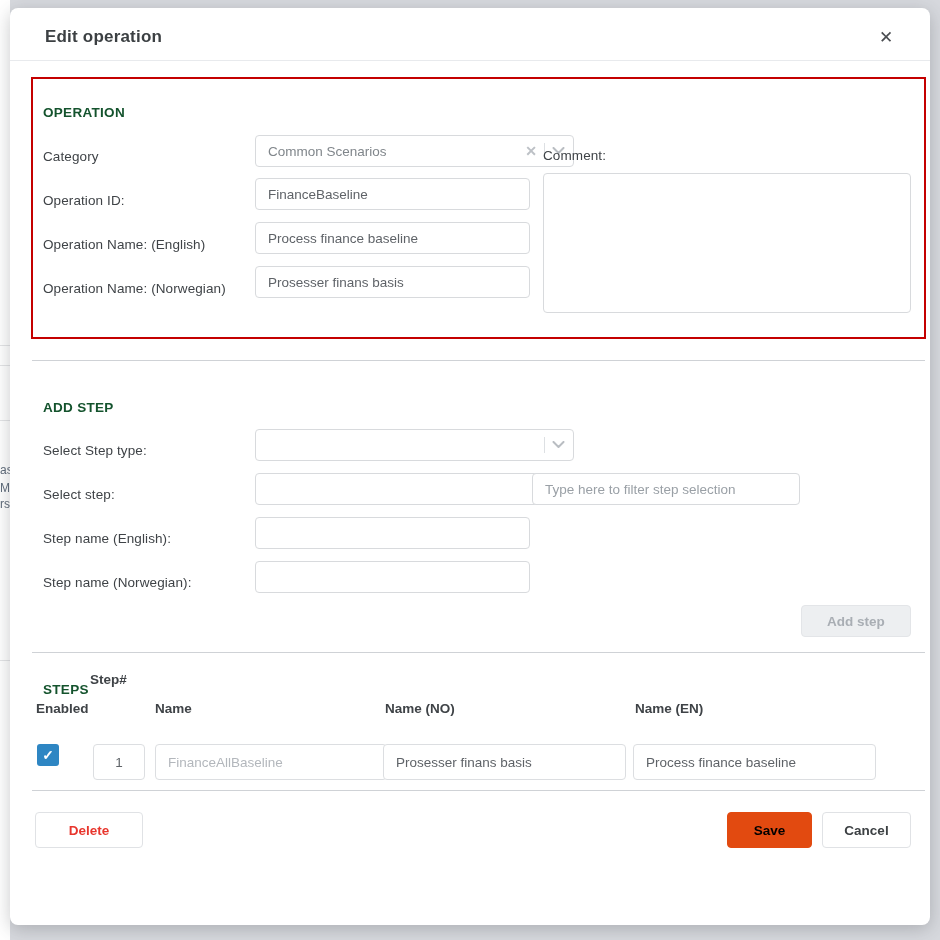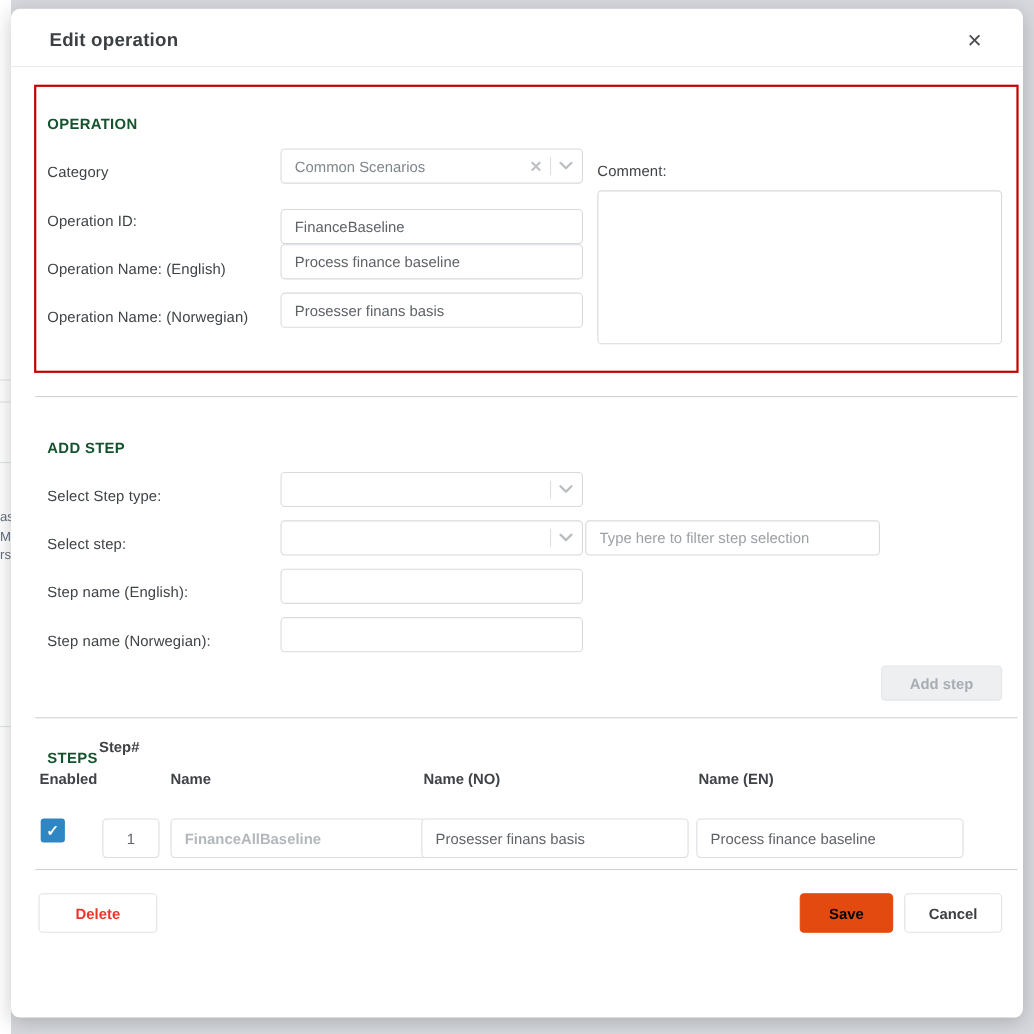--- a/index.html
+++ b/index.html
@@ -51,21 +51,21 @@
     padding:0 12px; background:#fff; outline:none;
   }
   .text-input::placeholder { color:#9aa0a6; }
   textarea.comment-area {
     position:absolute; left:533px; top:165px; width:368px; height:140px;
     border:1px solid #d8dadd; border-radius:4px; resize:none;
     font-family:"Liberation Sans", sans-serif; font-size:13.5px; color:#5f6368;
     padding:8px 12px; outline:none;
   }
   .select-box {
-    position:absolute; height:32px; width:275px; border:1px solid #d8dadd; border-radius:4px;
+    position:absolute; height:32px; width:319px; border:1px solid #d8dadd; border-radius:4px;
     background:#fff; display:flex; align-items:center; padding:0 8px 0 12px;
     cursor:pointer;
   }
   .select-value { flex:1; font-size:13.5px; color:#80868b; white-space:nowrap; overflow:hidden; }
   .select-icons { display:flex; align-items:center; gap:7px; }
   .clear-x { font-size:14px; font-weight:700; color:#bdc1c6; line-height:1; cursor:pointer; }
   .icon-sep { width:1px; height:16px; background:#dde0e3; }
   .chev { display:block; }
 
   .btn {
@@ -130,21 +130,21 @@
       <svg class="chev" width="13" height="8" viewBox="0 0 13 8">
           <polyline points="1.5,1 6.5,6 11.5,1" fill="none" stroke="#b9bdc2" stroke-width="2" stroke-linecap="round" stroke-linejoin="round"></polyline>
         </svg>
     </span>
   </div>
 
   <div class="field-label" style="left:533px; top:140px">Comment:</div>
   <textarea class="comment-area" style=""></textarea>
 
   <div class="field-label" style="left:33px; top:185px">Operation ID:</div>
-  <input class="text-input" style="left: 245px; top: 170px; width: 275px; margin-top: 12px;" value="FinanceBaseline">
+  <input class="text-input" style="left: 245px; top: 170px; width: 275px;" value="FinanceBaseline">
 
   <div class="field-label" style="left:33px; top:229px">Operation Name: (English)</div>
   <input class="text-input" style="left: 245px; top: 214px; width: 275px;" value="Process finance baseline">
 
   <div class="field-label" style="left:33px; top:273px">Operation Name: (Norwegian)</div>
   <input class="text-input" style="left: 245px; top: 258px; width: 275px;" value="Prosesser finans basis">
 
   <div class="divider" style="top:352px"></div>
 
   <div class="section-heading" style="left:33px; top:392px">ADD STEP</div>
@@ -185,21 +185,21 @@
   <div class="section-heading" style="left:33px; top:674px">STEPS</div>
 
   <div class="col-header" style="left:26px;  top:693px">Enabled</div>
   <div class="col-header" style="left:80px;  top:664px">Step#</div>
   <div class="col-header" style="left:145px; top:693px">Name</div>
   <div class="col-header" style="left:375px; top:693px">Name (NO)</div>
   <div class="col-header" style="left:625px; top:693px">Name (EN)</div>
 
   <div class="checkbox">✓</div>
   <input class="row-input center" style="left: 83px; width: 52px;" value="1">
-  <input class="row-input muted" style="left: 145px; width: 232px; font-weight: bold;" value="FinanceAllBaseline">
+  <input class="row-input muted" style="left: 145px; width: 232px;" value="FinanceAllBaseline">
   <input class="row-input" style="left: 373px; width: 243px;" value="Prosesser finans basis">
   <input class="row-input" style="left: 623px; width: 243px;" value="Process finance baseline">
 
   <div class="divider" style="top:782px"></div>
 
   <div class="btn btn-delete">Delete</div>
   <div class="btn btn-save">Save</div>
   <div class="btn btn-cancel">Cancel</div>
 
 </div>

